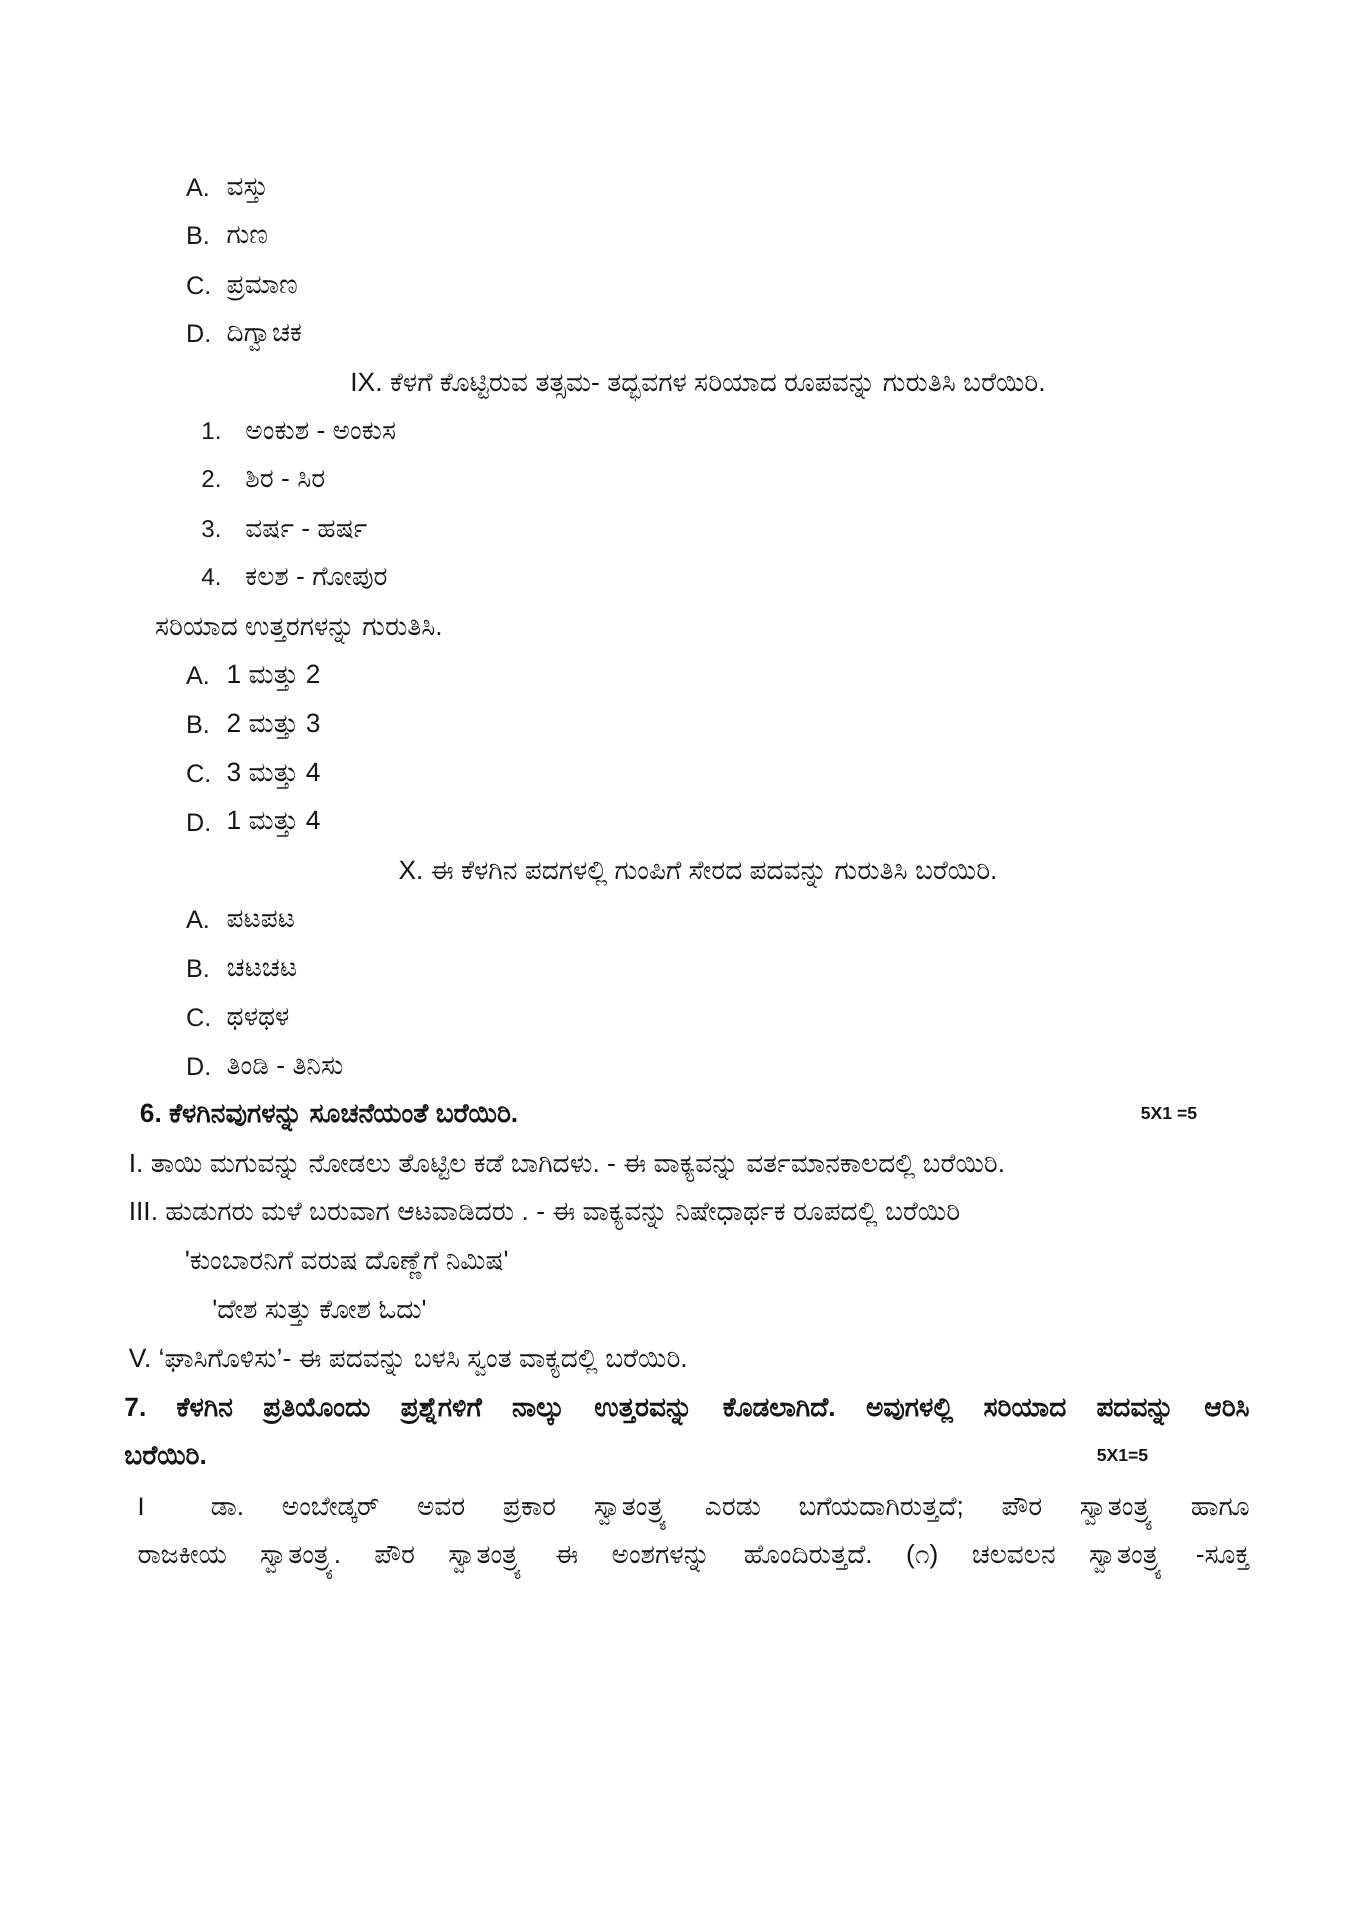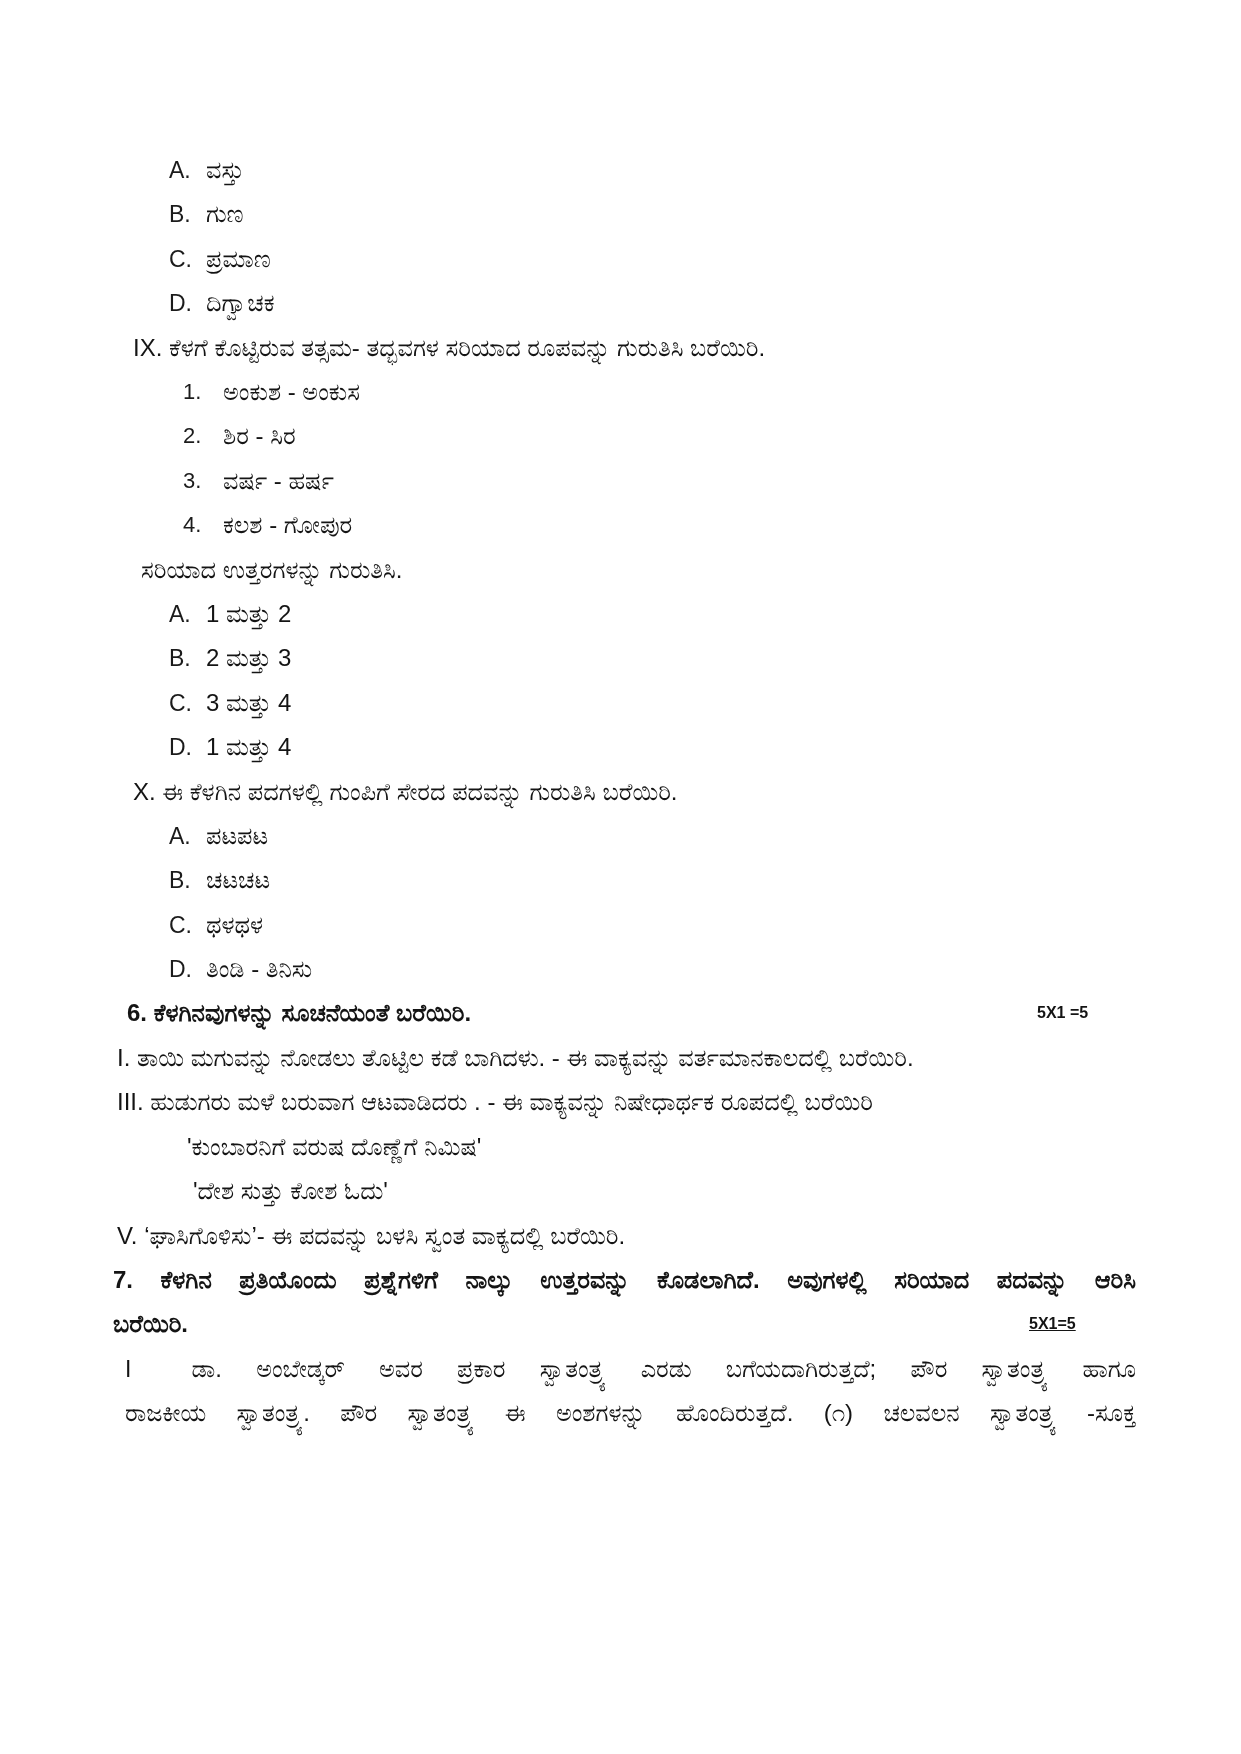--- a/index.html
+++ b/index.html
@@ -41,42 +41,42 @@
     color: #1b1b1b;
   }
   .num {
     flex: none;
     width: 40px;
     font-size: 22px;
     color: #1b1b1b;
   }
   .indent-opt  { margin-left: 64px; }
   .indent-num  { margin-left: 78px; }
-  .roman-head  { margin-left: 28px; }
+  .roman-head  { margin-left: 28px; text-align: center; }
   .instr       { margin-left: 36px; }
   .q6-item     { margin-left: 12px; }
   .qhead       { font-weight: bold; margin-left: 22px; }
   .q7head      { font-weight: bold; margin-left: 8px; }
   .para        { margin-left: 20px; }
-  .center1     { margin-left: 82px; }
+  .center1     { margin-left: 63px; }
   .center2     { margin-left: 228px; }
   .center3     { margin-left: 88px; }
   .justify {
     white-space: normal;
     text-align: justify;
     text-align-last: justify;
   }
   .marks {
     position: absolute;
     top: 0;
     font-weight: bold;
     font-size: 16px;
   }
   .marks-q6 { left: 910px; }
-  .marks-q7 { left: 916px; text-decoration: underline; }
+  .marks-q7 { left: 884px; }
   .rn {
     display: inline-block;
     margin-right: 26px;
     font-size: 23px;
   }
 </style>
 </head>
 <body>
 
 <div class="page">

